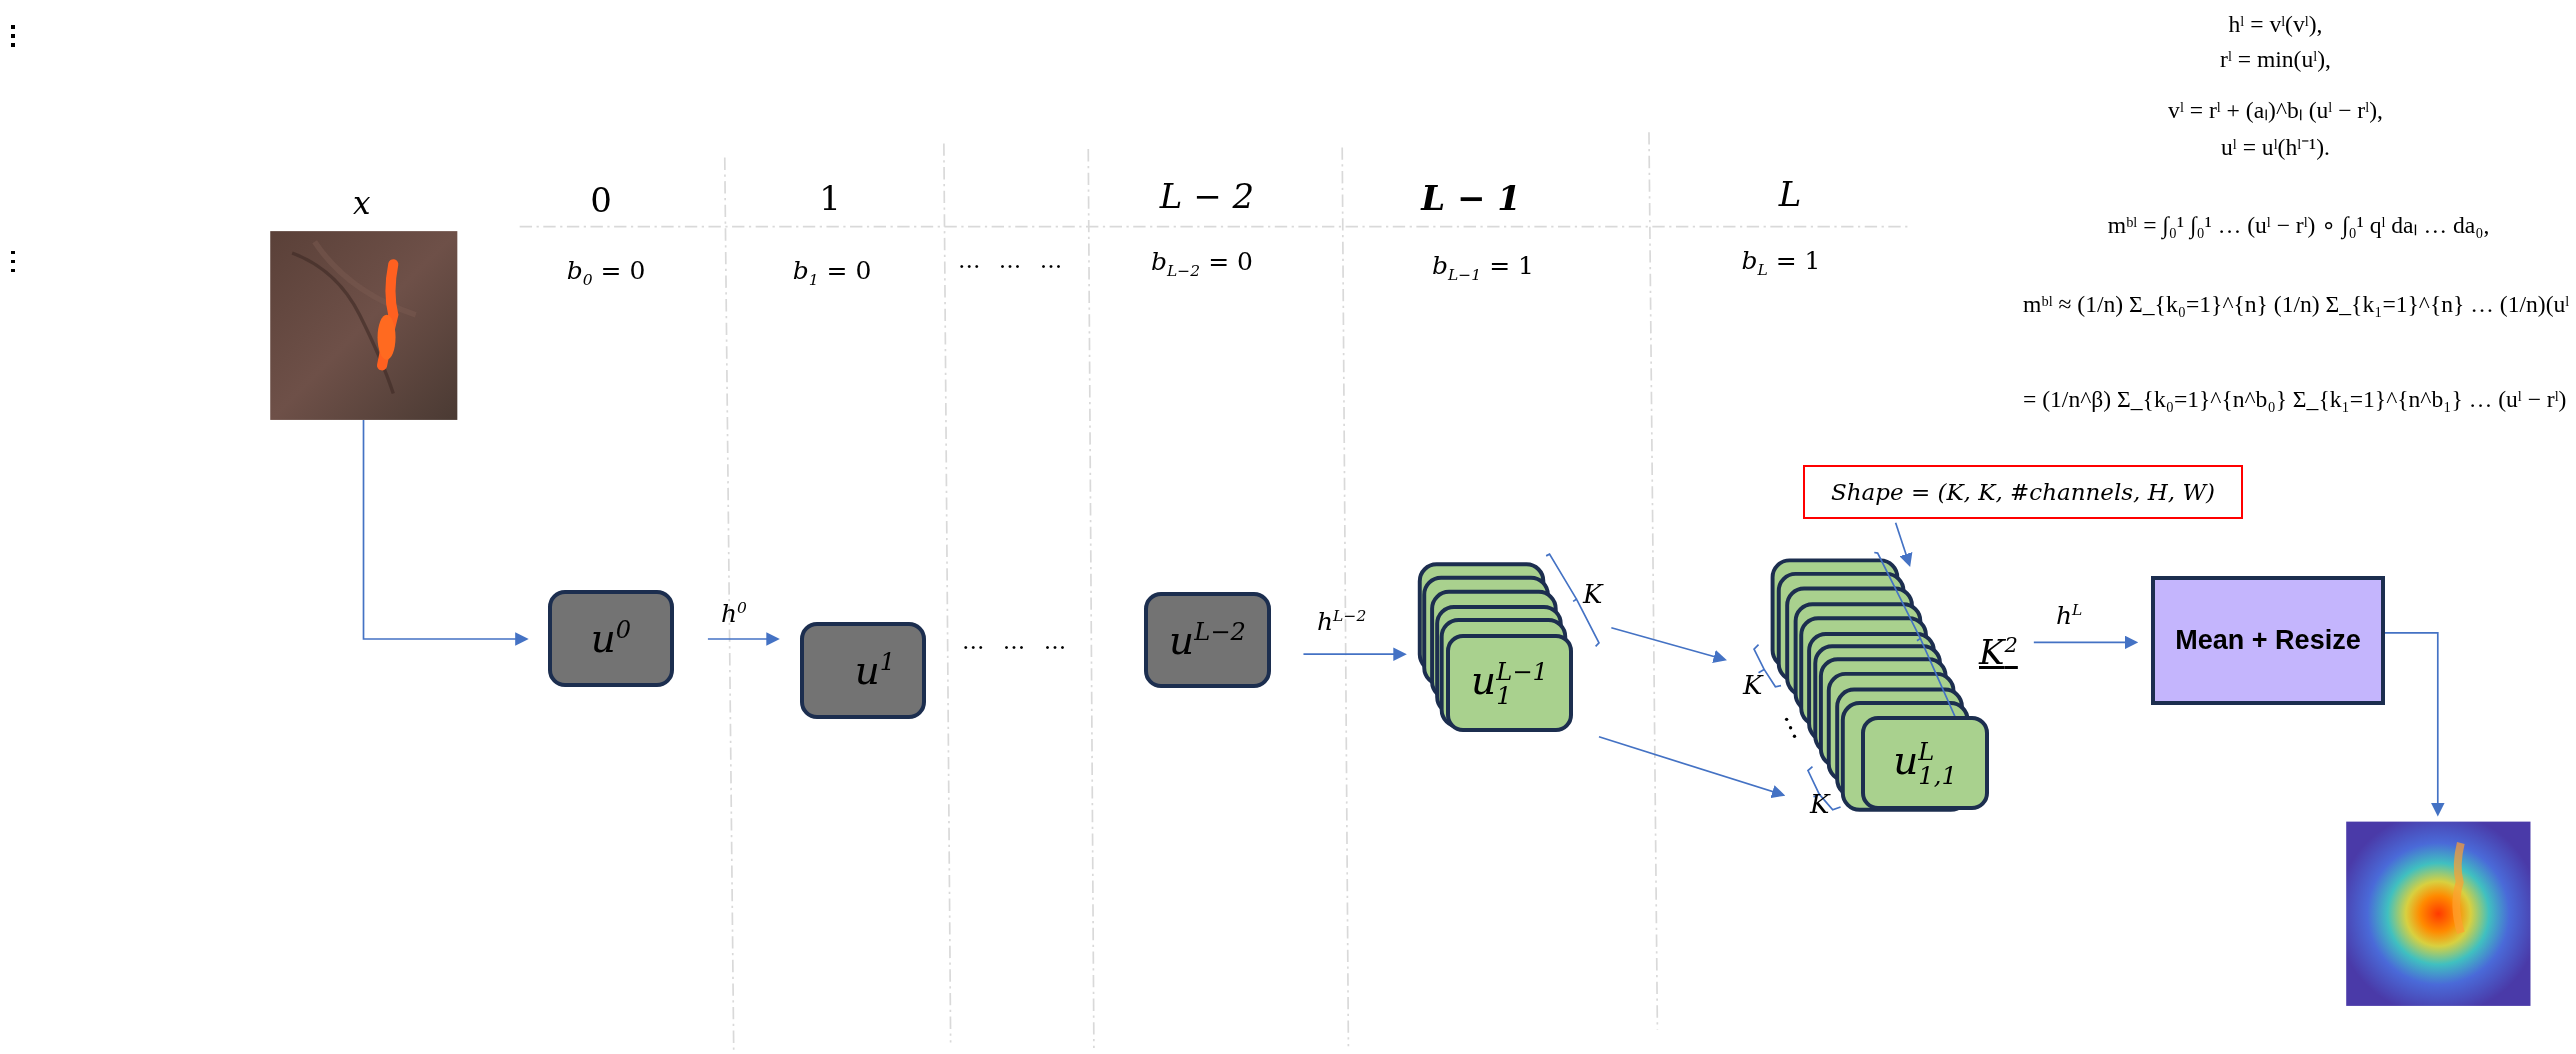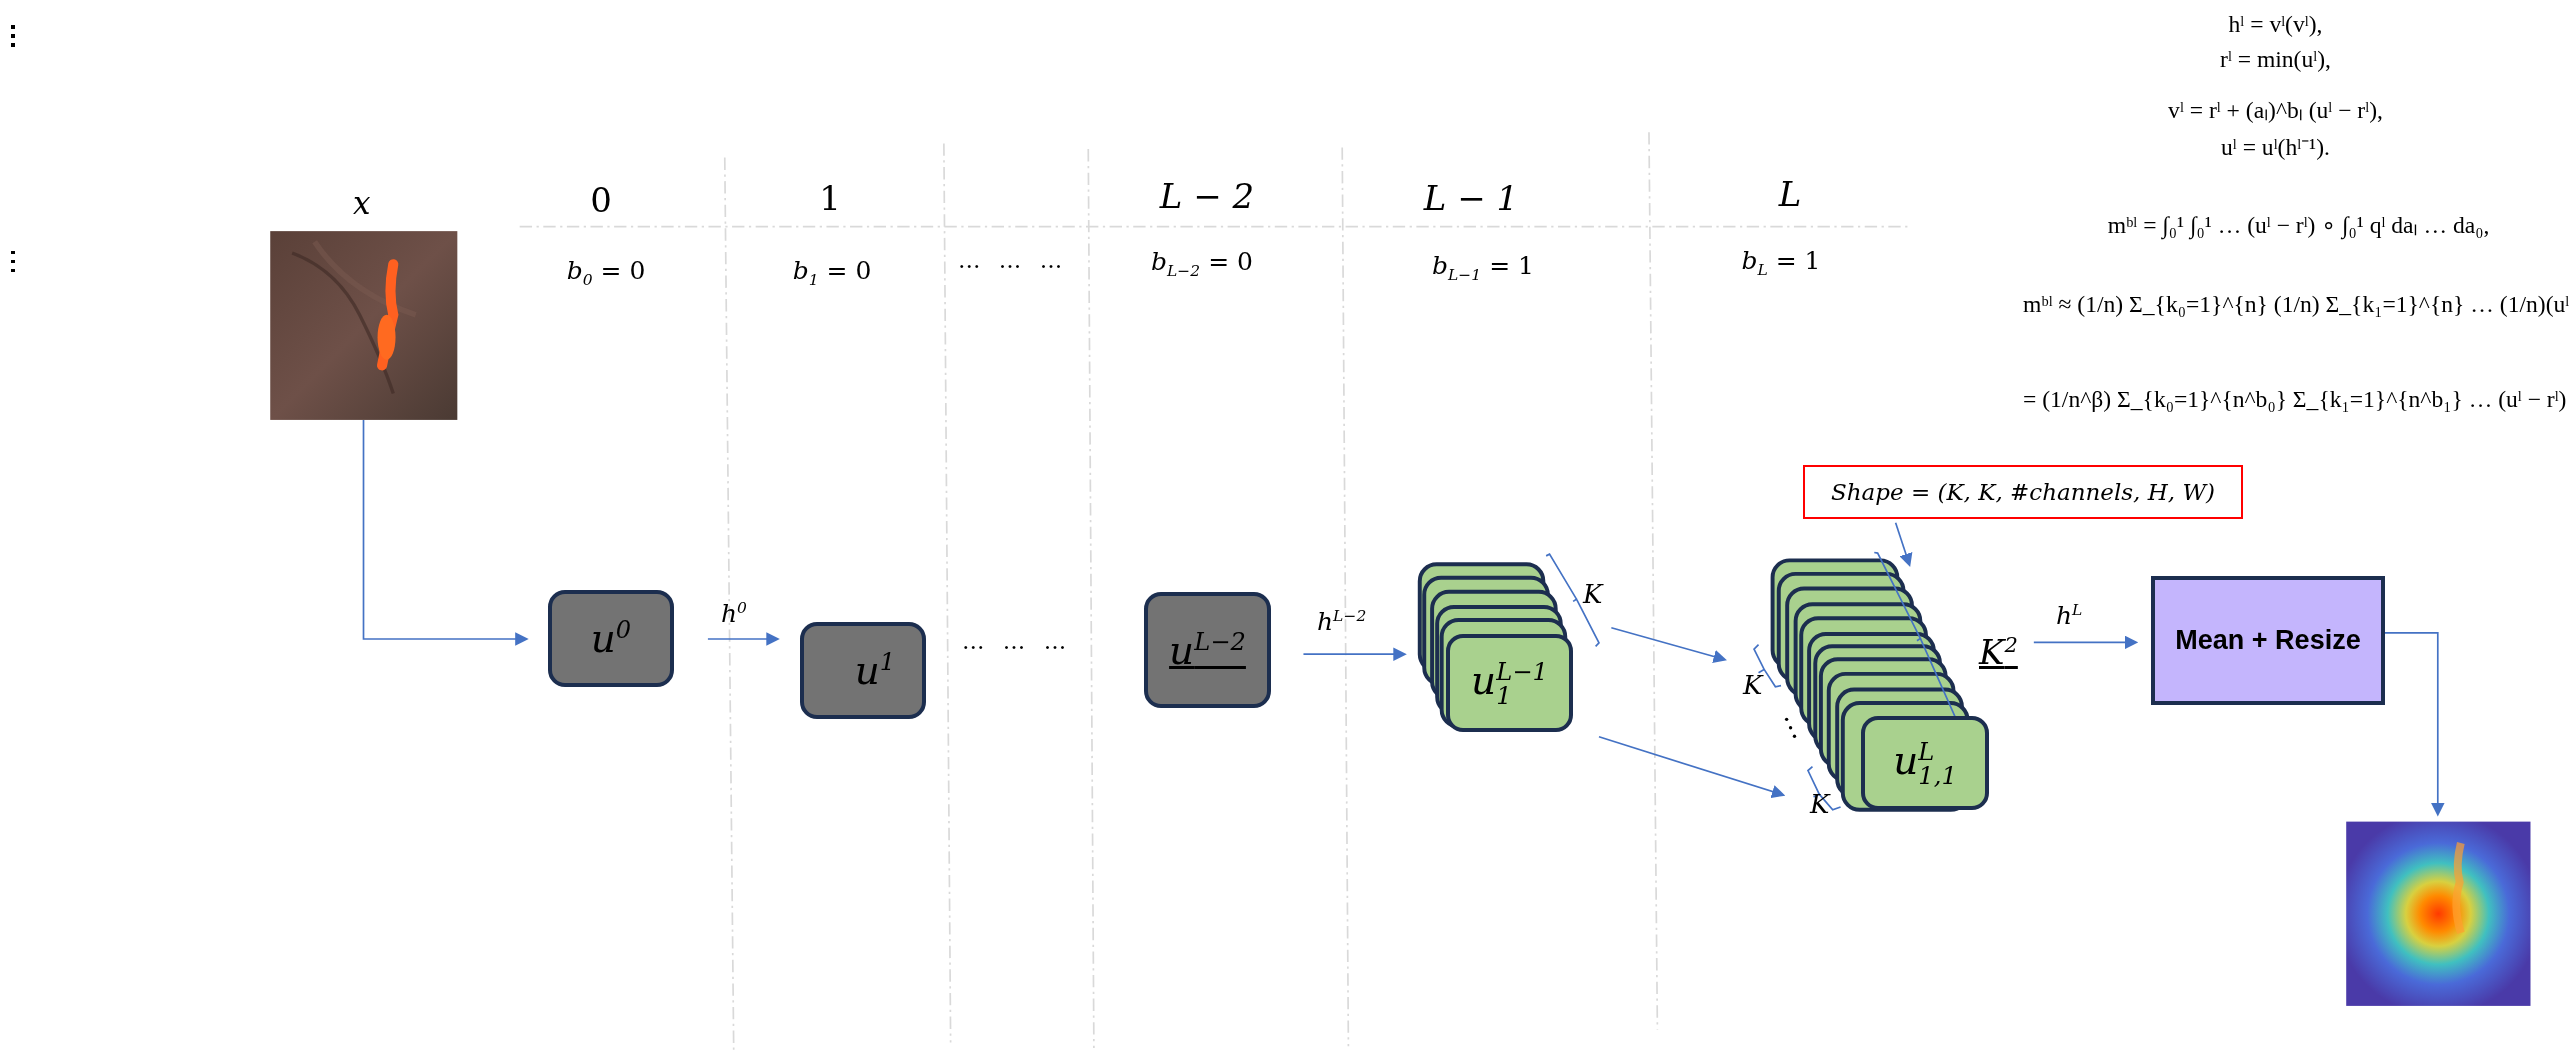--- a/index.html
+++ b/index.html
@@ -132,38 +132,38 @@
     <span></span>
     <span></span>
     <span></span>
   </div>
 
 <div class="abs math" style="left:353px; top:185px; font-size:31px;">x</div>
 
 <div class="abs math upright col-head" style="left:601px; top:180px;">0</div>
 <div class="abs math upright col-head" style="left:830px; top:178px;">1</div>
 <div class="abs math col-head" style="left:1207px; top:176px;">L − 2</div>
-<div class="abs math col-head" style="left:1471px; top:178px;">L − 1</div>
+<div class="abs math col-head" style="left:1471px; top:178px;font-weight:bold;">L − 1</div>
 <div class="abs math col-head" style="left:1790px; top:174px;">L</div>
 
 <div class="abs math b-lab" style="left:606px; top:256px;"><span>b</span><sub>0</sub> <span class="upright">= 0</span></div>
 <div class="abs math b-lab" style="left:832px; top:256px;"><span>b</span><sub>1</sub> <span class="upright">= 0</span></div>
 <div class="abs dots" style="left:958px; top:247px;">… … …</div>
 <div class="abs math b-lab" style="left:1202px; top:247px;text-align:center;"><span>b</span><sub>L−2</sub> <span class="upright">= 0</span></div>
 <div class="abs math b-lab" style="left:1483px; top:251px;"><span>b</span><sub>L−1</sub> <span class="upright">= 1</span></div>
 <div class="abs math b-lab" style="left:1781px; top:246px;"><span>b</span><sub>L</sub> <span class="upright">= 1</span></div>
 
 <div class="box" style="left:548px; top:590px; width:126px; height:97px;">
   <span class="box-lab"><span>u</span><sup>0</sup></span>
 </div>
 <div class="box" style="left:800px; top:622px; width:126px; height:97px;padding-left:24px;">
   <span class="box-lab"><span>u</span><sup>1</sup></span>
 </div>
 <div class="abs dots" style="left:962px; top:628px;">… … …</div>
-<div class="box" style="left:1144px; top:592px; width:127px; height:116px;text-decoration:underline;">
+<div class="box" style="left:1144px; top:592px; width:127px; height:96px;">
   <span class="box-lab"><span>u</span><sup>L−2</sup></span>
 </div>
 
 <div class="box" style="left:1446px; top:634px; width:127px; height:98px; background:#a9d18e;">
   <span class="box-lab"><span>u</span><span style="display:inline-flex; flex-direction:column; vertical-align:middle; font-size:0.62em; line-height:1;">
         <span>L−1</span>
         <span>1</span>
       </span></span>
 </div>
 <div class="box" style="left:1861px; top:716px; width:128px; height:94px; background:#a9d18e;">

